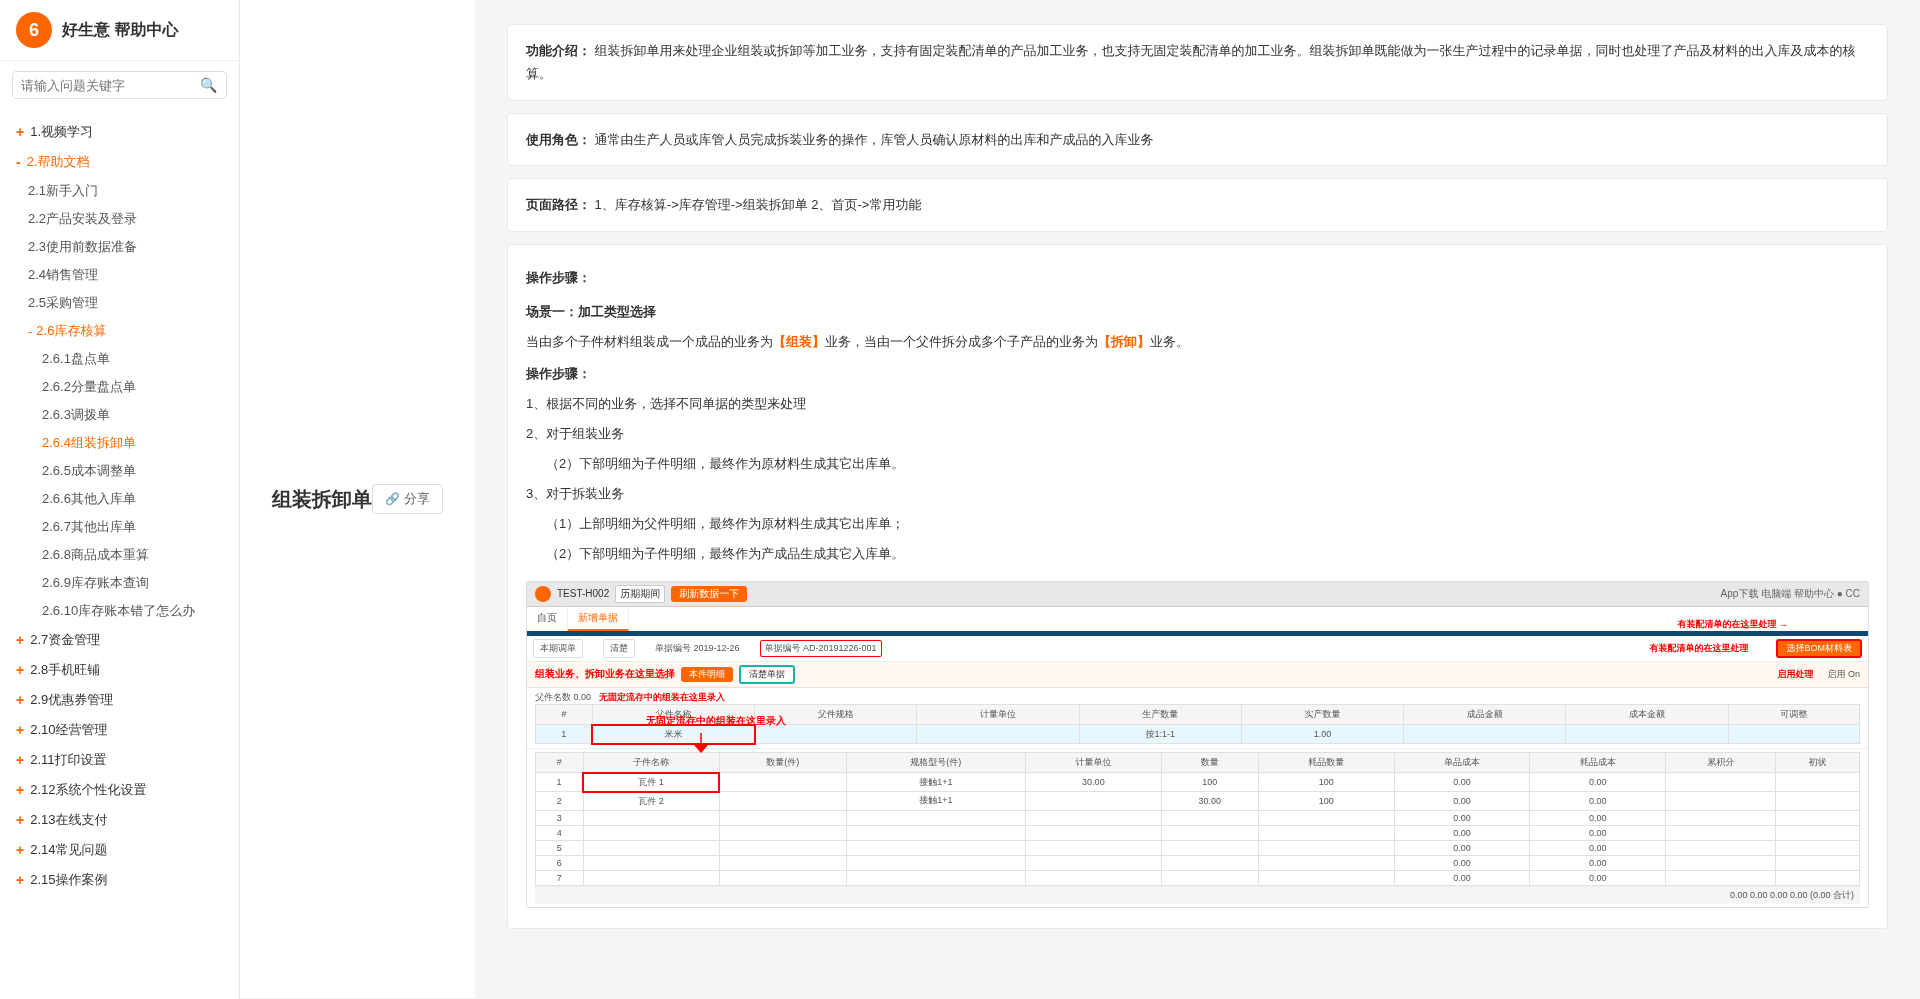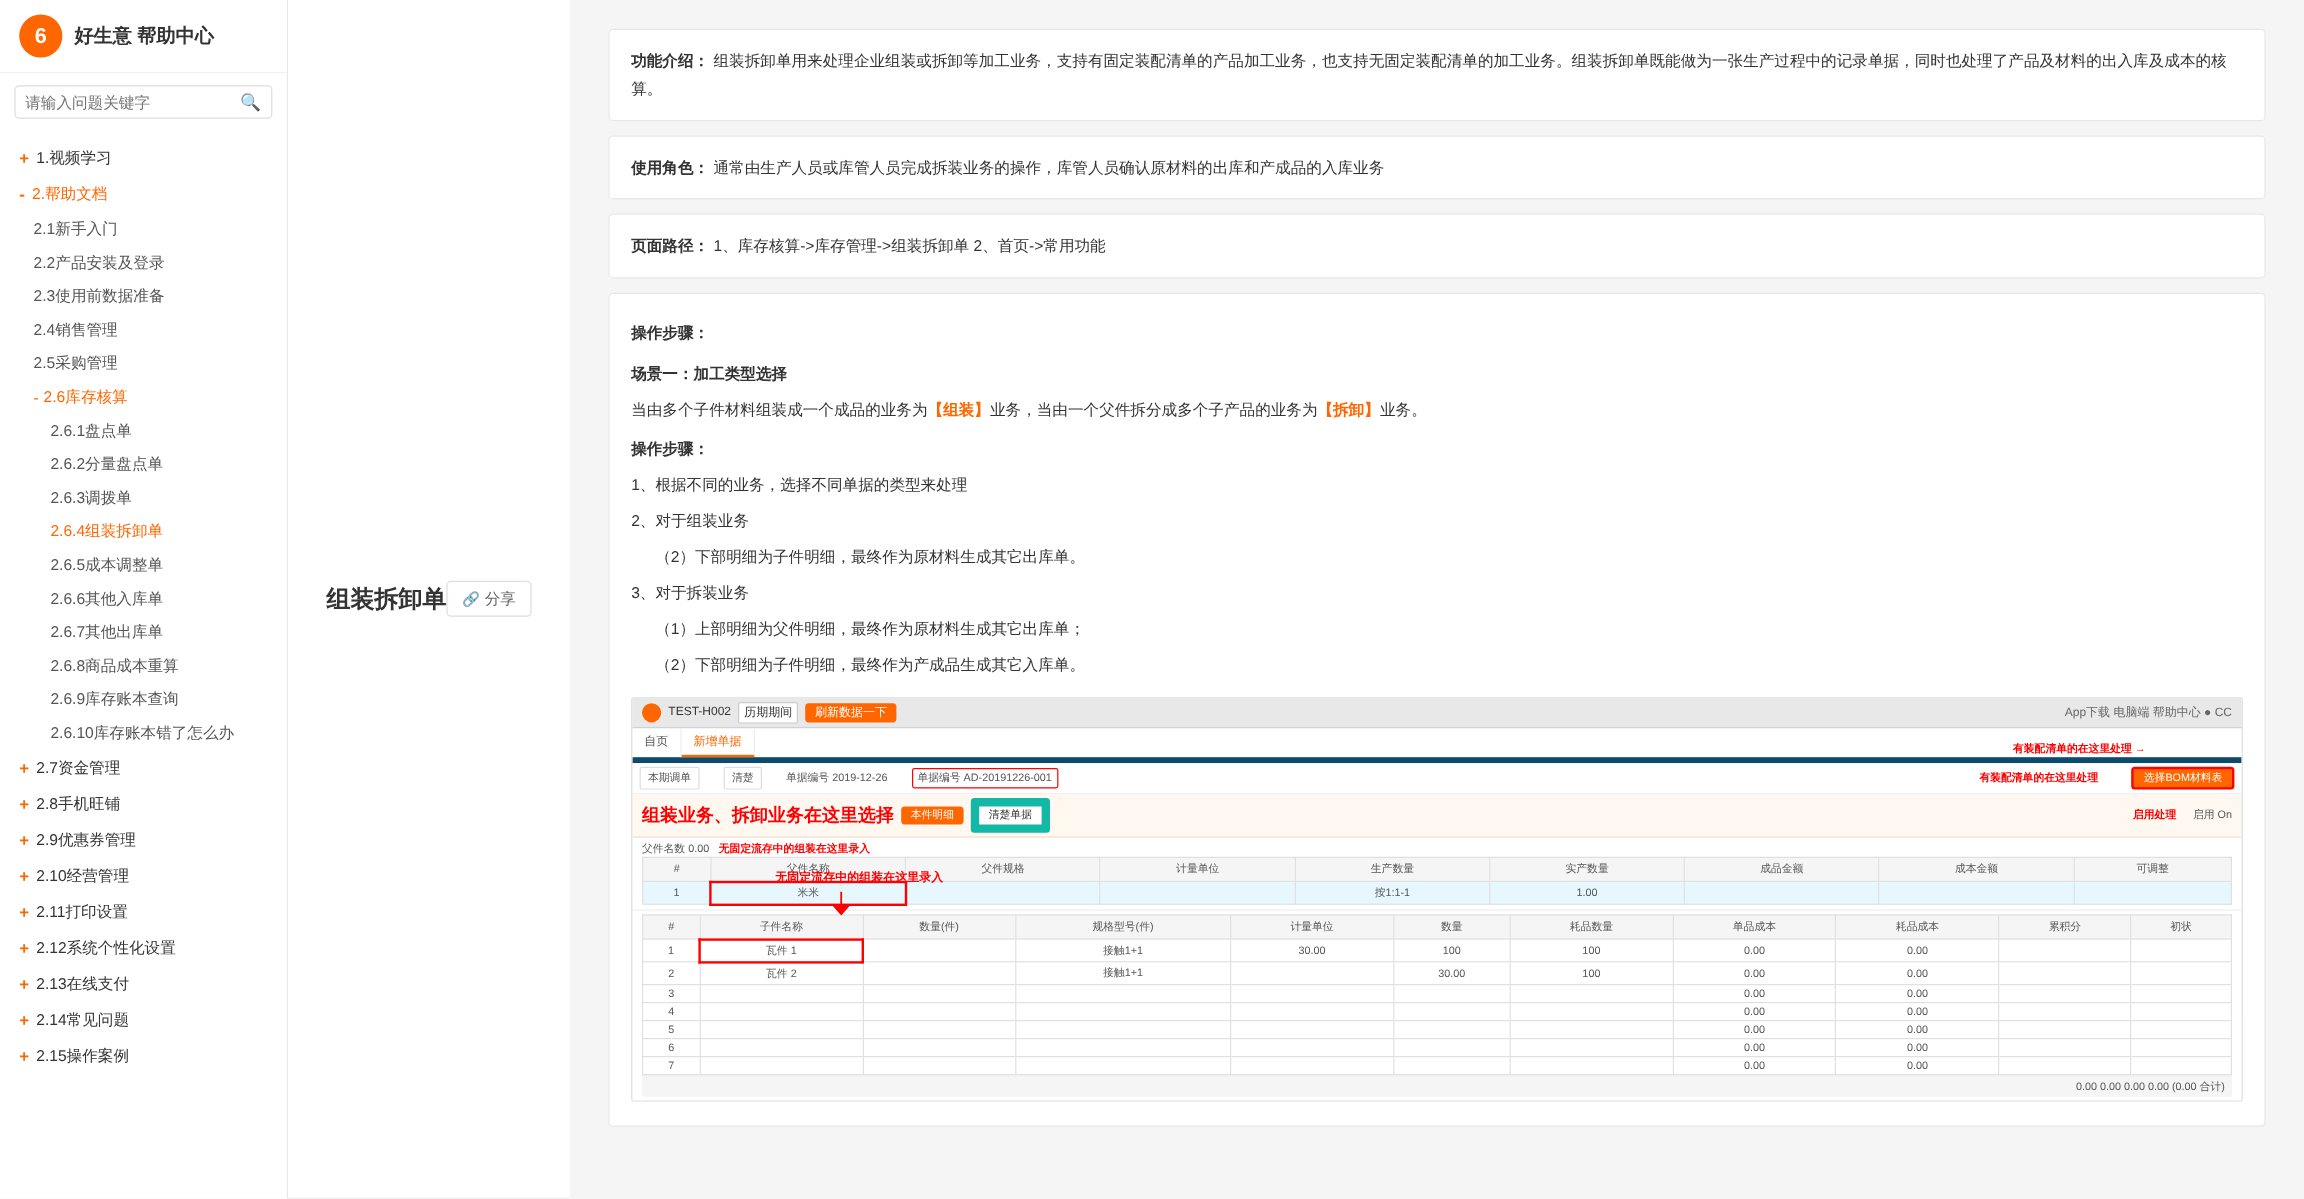--- a/index.html
+++ b/index.html
@@ -382,23 +382,23 @@
               <span style="font-size:9px;color:red;font-weight:bold;margin-right:8px;">有装配清单的在这里处理</span>
               <span style="background:#f60;color:#fff;border-radius:3px;padding:1px 8px;font-size:9px;border:2px solid red;">选择BOM材料表</span>
             </div>
 
             <div style="position:absolute;right:80px;top:-18px;color:red;font-size:9px;font-weight:bold;">
               有装配清单的在这里处理 →
             </div>
           </div>
 
           <div style="background:#fff8f0;padding:3px 8px;display:flex;align-items:center;gap:6px;border-bottom:1px solid #f0e0d0;position:relative;">
-            <span style="font-size:15px;color:red;font-weight:bold;">组装业务、拆卸业务在这里选择</span>
+            <span style="font-size:10px;color:red;font-weight:bold;">组装业务、拆卸业务在这里选择</span>
             <span style="background:#f60;color:#fff;border-radius:3px;padding:1px 8px;font-size:9px;">本件明细</span>
-            <span style="border:7px solid #14b8a6;border-radius:3px;padding:1px 8px;font-size:9px;background:#fff;">清楚单据</span>
+            <span style="border:2px solid #14b8a6;border-radius:3px;padding:1px 8px;font-size:9px;background:#fff;">清楚单据</span>
             <span style="margin-left:auto;font-size:9px;color:red;font-weight:bold;margin-right:8px;">启用处理</span>
             <span style="font-size:9px;color:#555;">启用 On</span>
           </div>
 
           <div style="padding:3px 8px;background:#fff;border-bottom:1px solid #eee;">
             <div style="display:flex;align-items:center;gap:8px;">
               <span style="font-size:9px;color:#555;">父件名数 0.00</span>
               <span style="font-size:9px;color:red;font-weight:bold;">无固定流存中的组装在这里录入</span>
             </div>
             <table class="mock-table">

